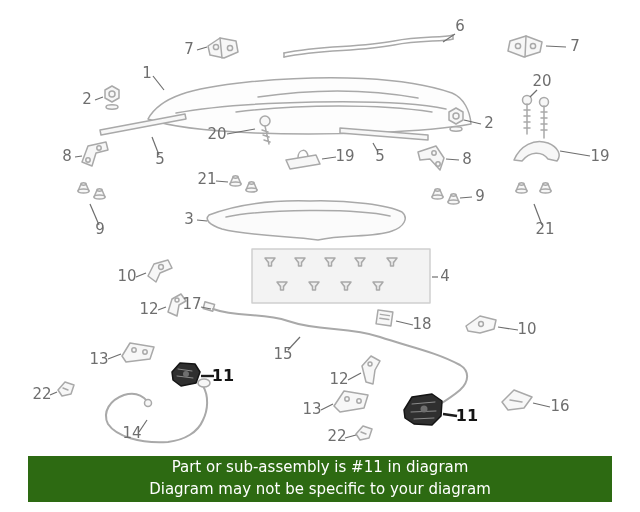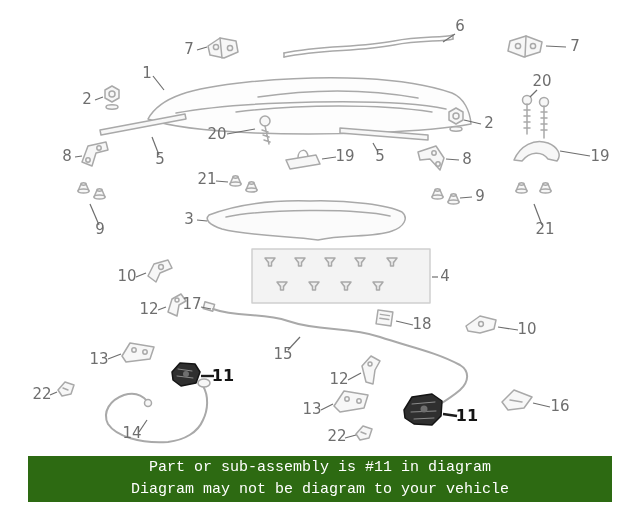--- a/index.html
+++ b/index.html
@@ -8,21 +8,21 @@
   .stage{position:absolute;top:0;left:0;width:640px;height:456px;background:#ffffff;}
   svg{display:block;}
   .art{stroke:var(--line-color,#a9a9a9);}
   .leader{stroke:var(--callout-color,#9b9b9b);stroke-width:1.2;}
   .leader.bold{stroke:#1c1c1c;stroke-width:2.4;}
   .co{font-family:"DejaVu Sans",sans-serif;font-size:15px;fill:var(--callout-color,#6e6e6e);text-anchor:middle;}
   .co.bold{font-weight:bold;fill:#141414;font-size:16px;}
   .banner{position:absolute;left:28px;right:28px;top:456px;height:46px;
           background:var(--banner-bg,#2d6a12);color:var(--banner-fg,#ffffff);
           display:flex;flex-direction:column;align-items:center;justify-content:center;
-          font-size:15px;line-height:1.45;text-align:center;font-family:Liberation Mono, monospace;}
+          font-size:15px;line-height:1.45;text-align:center;}
 </style>
 </head>
 <body>
 
 <div class="stage">
   <svg width="640" height="456" viewBox="0 0 640 456">
     <defs>
       <g id="grom" fill="#f7f7f7">
         <path d="M0,9 L3,2 L8,2 L11,9 Z"></path>
         <ellipse cx="5.5" cy="2" rx="2.5" ry="1.2"></ellipse>
@@ -290,14 +290,14 @@
         <line x1="550" y1="407" x2="533" y2="403" class="leader"></line>
         <text x="560" y="411" class="co">16</text>
         <line x1="345" y1="438" x2="356" y2="435" class="leader"></line>
         <text x="337" y="441" class="co">22</text>
       </g>
   </svg>
 </div>
 
 <div class="banner">
   <div>Part or sub-assembly is #11 in diagram</div>
-  <div>Diagram may not be diagram to your vehicle</div>
+  <div>Diagram may not be specific to your diagram</div>
 </div>
 
 </body></html>

